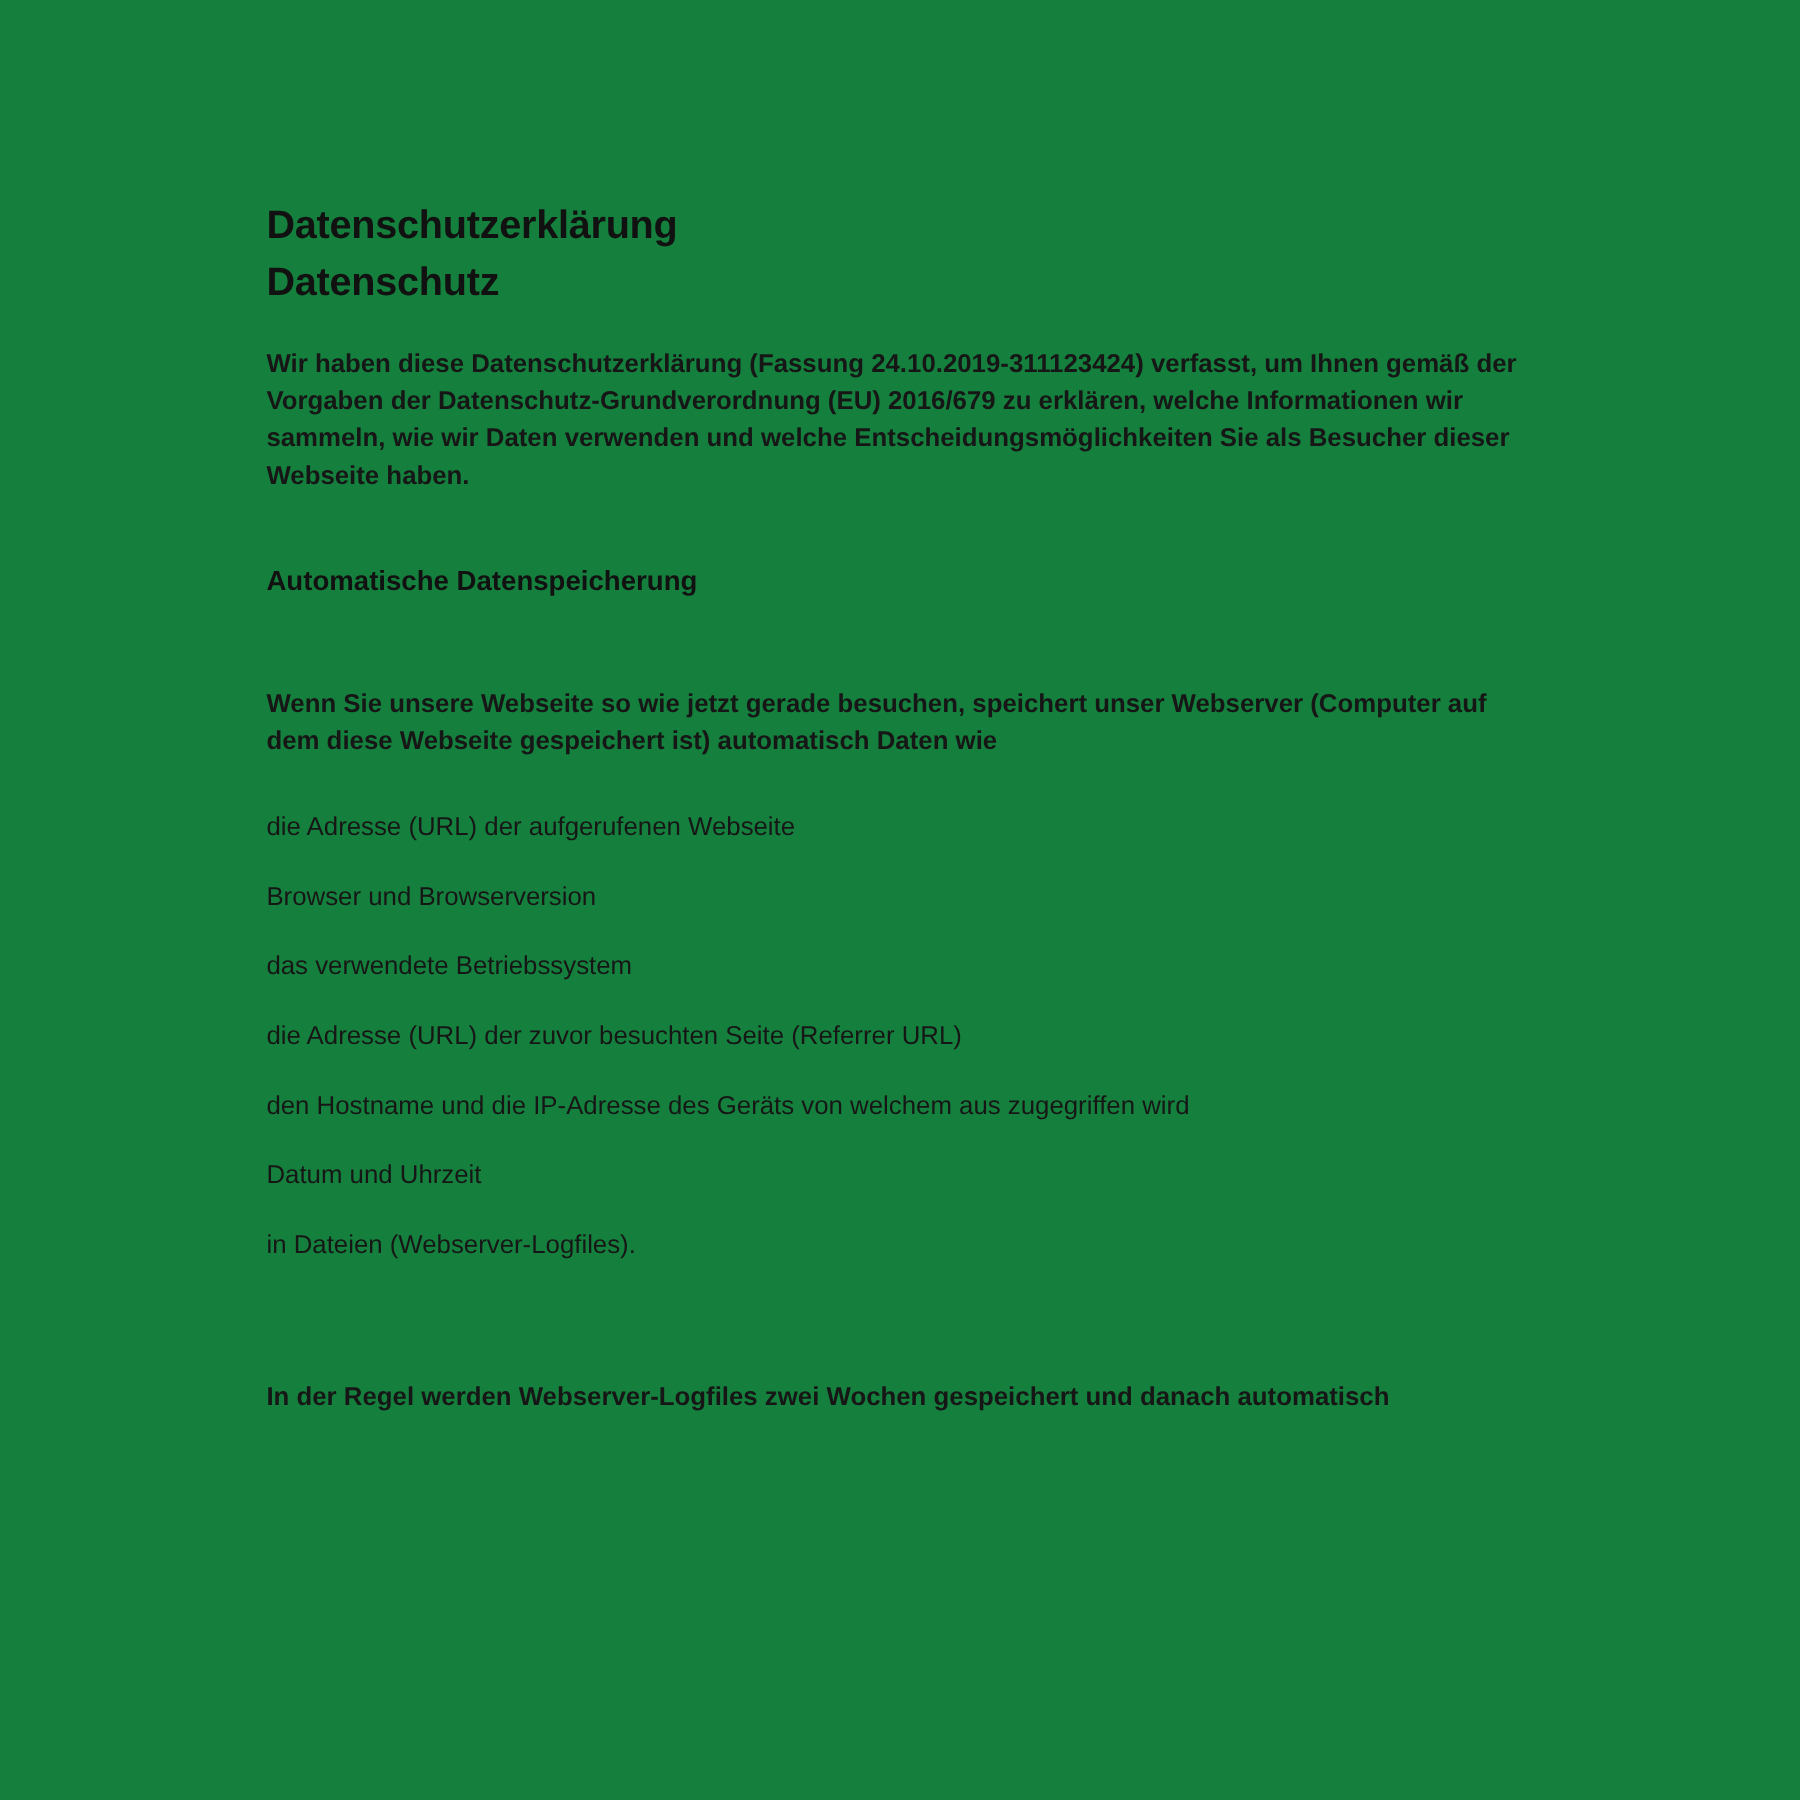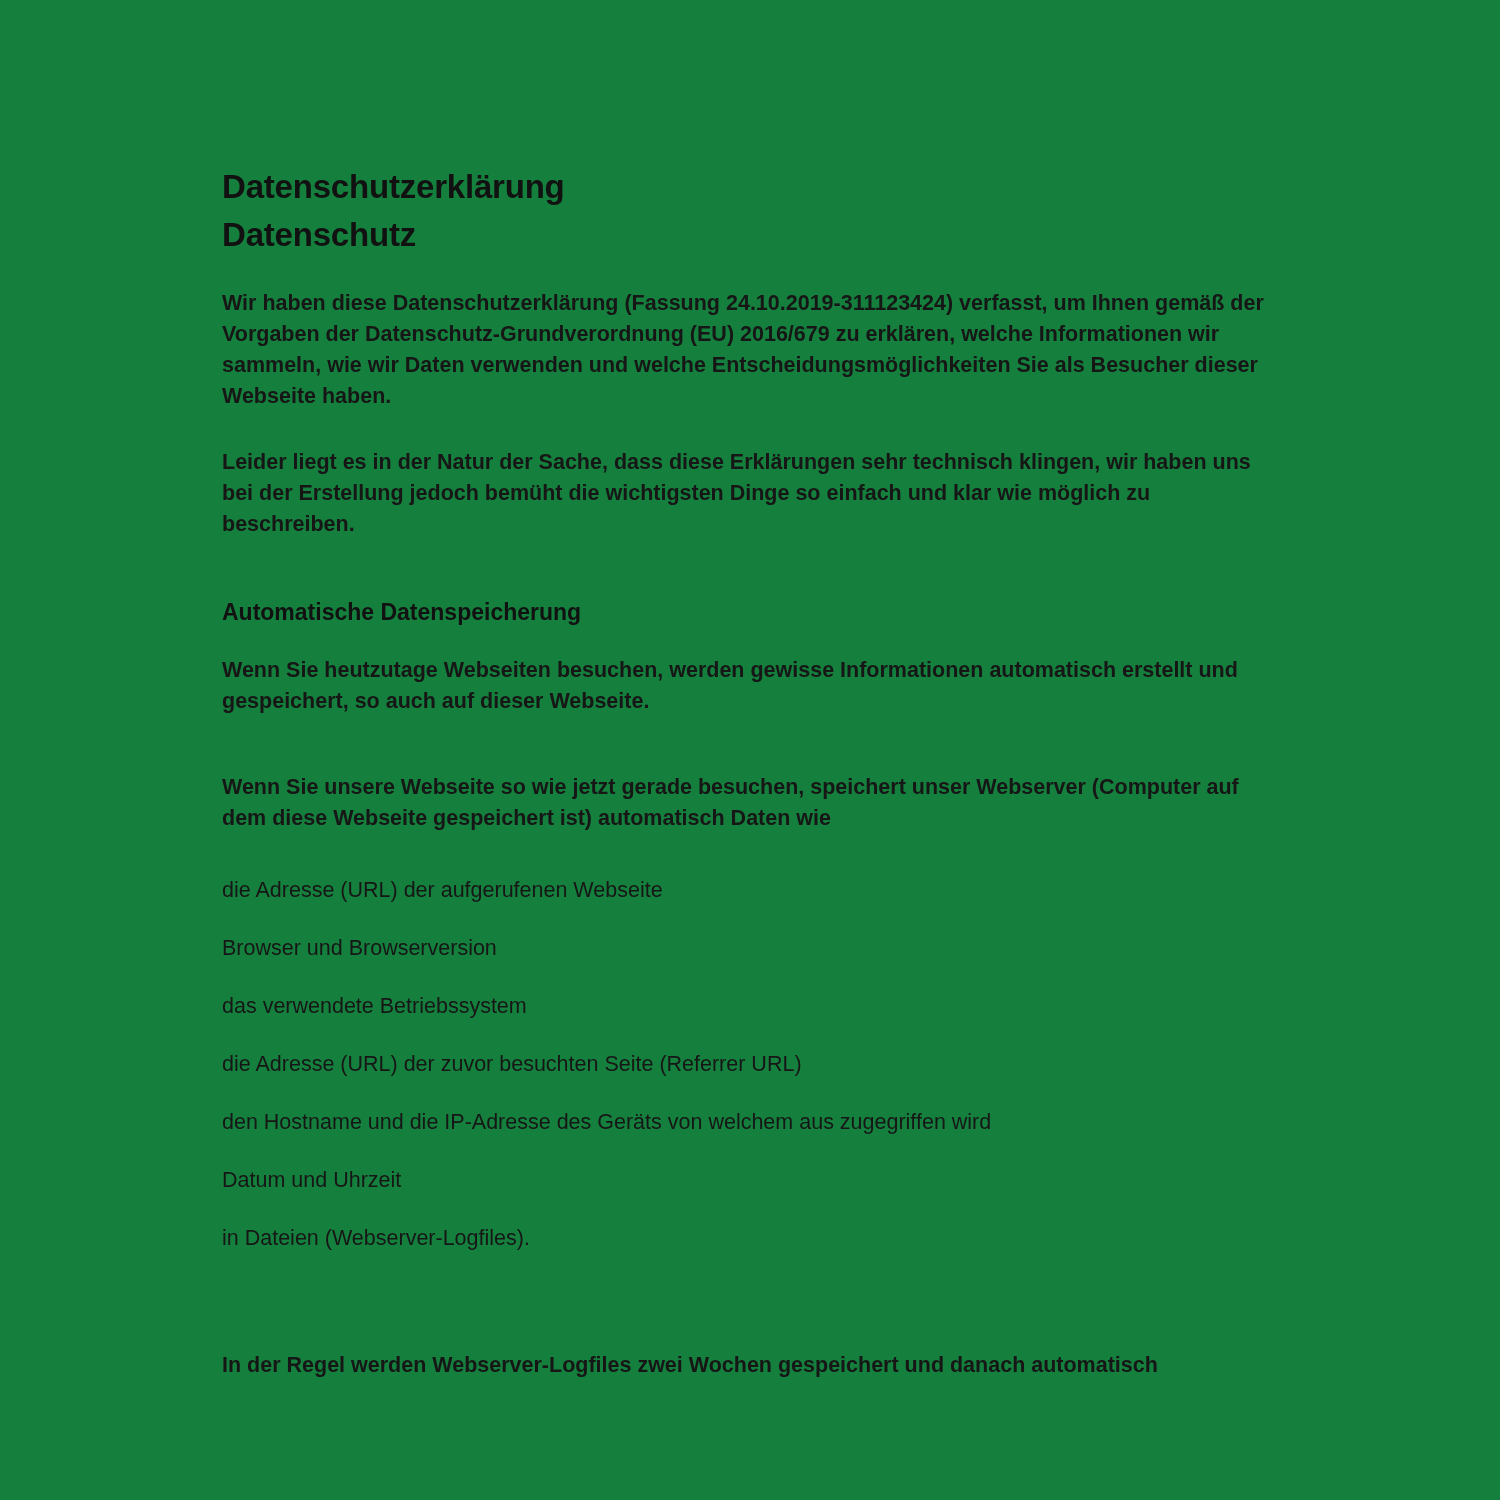--- a/index.html
+++ b/index.html
@@ -58,21 +58,21 @@
 
   .section-heading {
     margin-top: 57px;
     font-size: 23px;
     line-height: 31px;
     font-weight: 700;
     color: #111111;
   }
 
   .p-body-1    { margin-top: 27px; }
-  .p-body-2    { margin-top: 55px; }
+  .p-body-2    { margin-top: 71px; }
 
   .log-list { list-style: none; }
 
   .log-list li {
     font-size: 21.5px;
     line-height: 31px;
     font-weight: 400;
     color: #161616;
     margin-top: 27px;
   }
@@ -86,25 +86,23 @@
 
 <div class="page">
   <div class="content">
 
     <h1 class="doc-title">Datenschutzerklärung</h1>
 
     <h1 class="doc-subtitle">Datenschutz</h1>
 
     <p class="para p-intro-1">Wir haben diese Datenschutzerklärung (Fassung 24.10.2019-311123424) verfasst, um Ihnen gemäß der Vorgaben der Datenschutz-Grundverordnung (EU) 2016/679 zu erklären, welche Informationen wir sammeln, wie wir Daten verwenden und welche Entscheidungsmöglichkeiten Sie als Besucher dieser Webseite haben.</p>
 
-    <p class="para p-intro-2">Leider liegt es in der Natur der Sache, dass diese Erklärungen sehr technisch klingen, wir haben uns bei der Erstellung jedoch bemüht die wichtigsten Dinge so einfach und klar wie möglich zu beschreiben.</p>
 
     <h2 class="section-heading">Automatische Datenspeicherung</h2>
 
-    <p class="para p-body-1">Wenn Sie heutzutage Webseiten besuchen, werden gewisse Informationen automatisch erstellt und gespeichert, so auch auf dieser Webseite.</p>
 
     <p class="para p-body-2">Wenn Sie unsere Webseite so wie jetzt gerade besuchen, speichert unser Webserver (Computer auf dem diese Webseite gespeichert ist) automatisch Daten wie</p>
 
     <ul class="log-list">
       <li>die Adresse (URL) der aufgerufenen Webseite</li>
       <li>Browser und Browserversion</li>
       <li>das verwendete Betriebssystem</li>
       <li>die Adresse (URL) der zuvor besuchten Seite (Referrer URL)</li>
       <li>den Hostname und die IP-Adresse des Geräts von welchem aus zugegriffen wird</li>
       <li>Datum und Uhrzeit</li>

